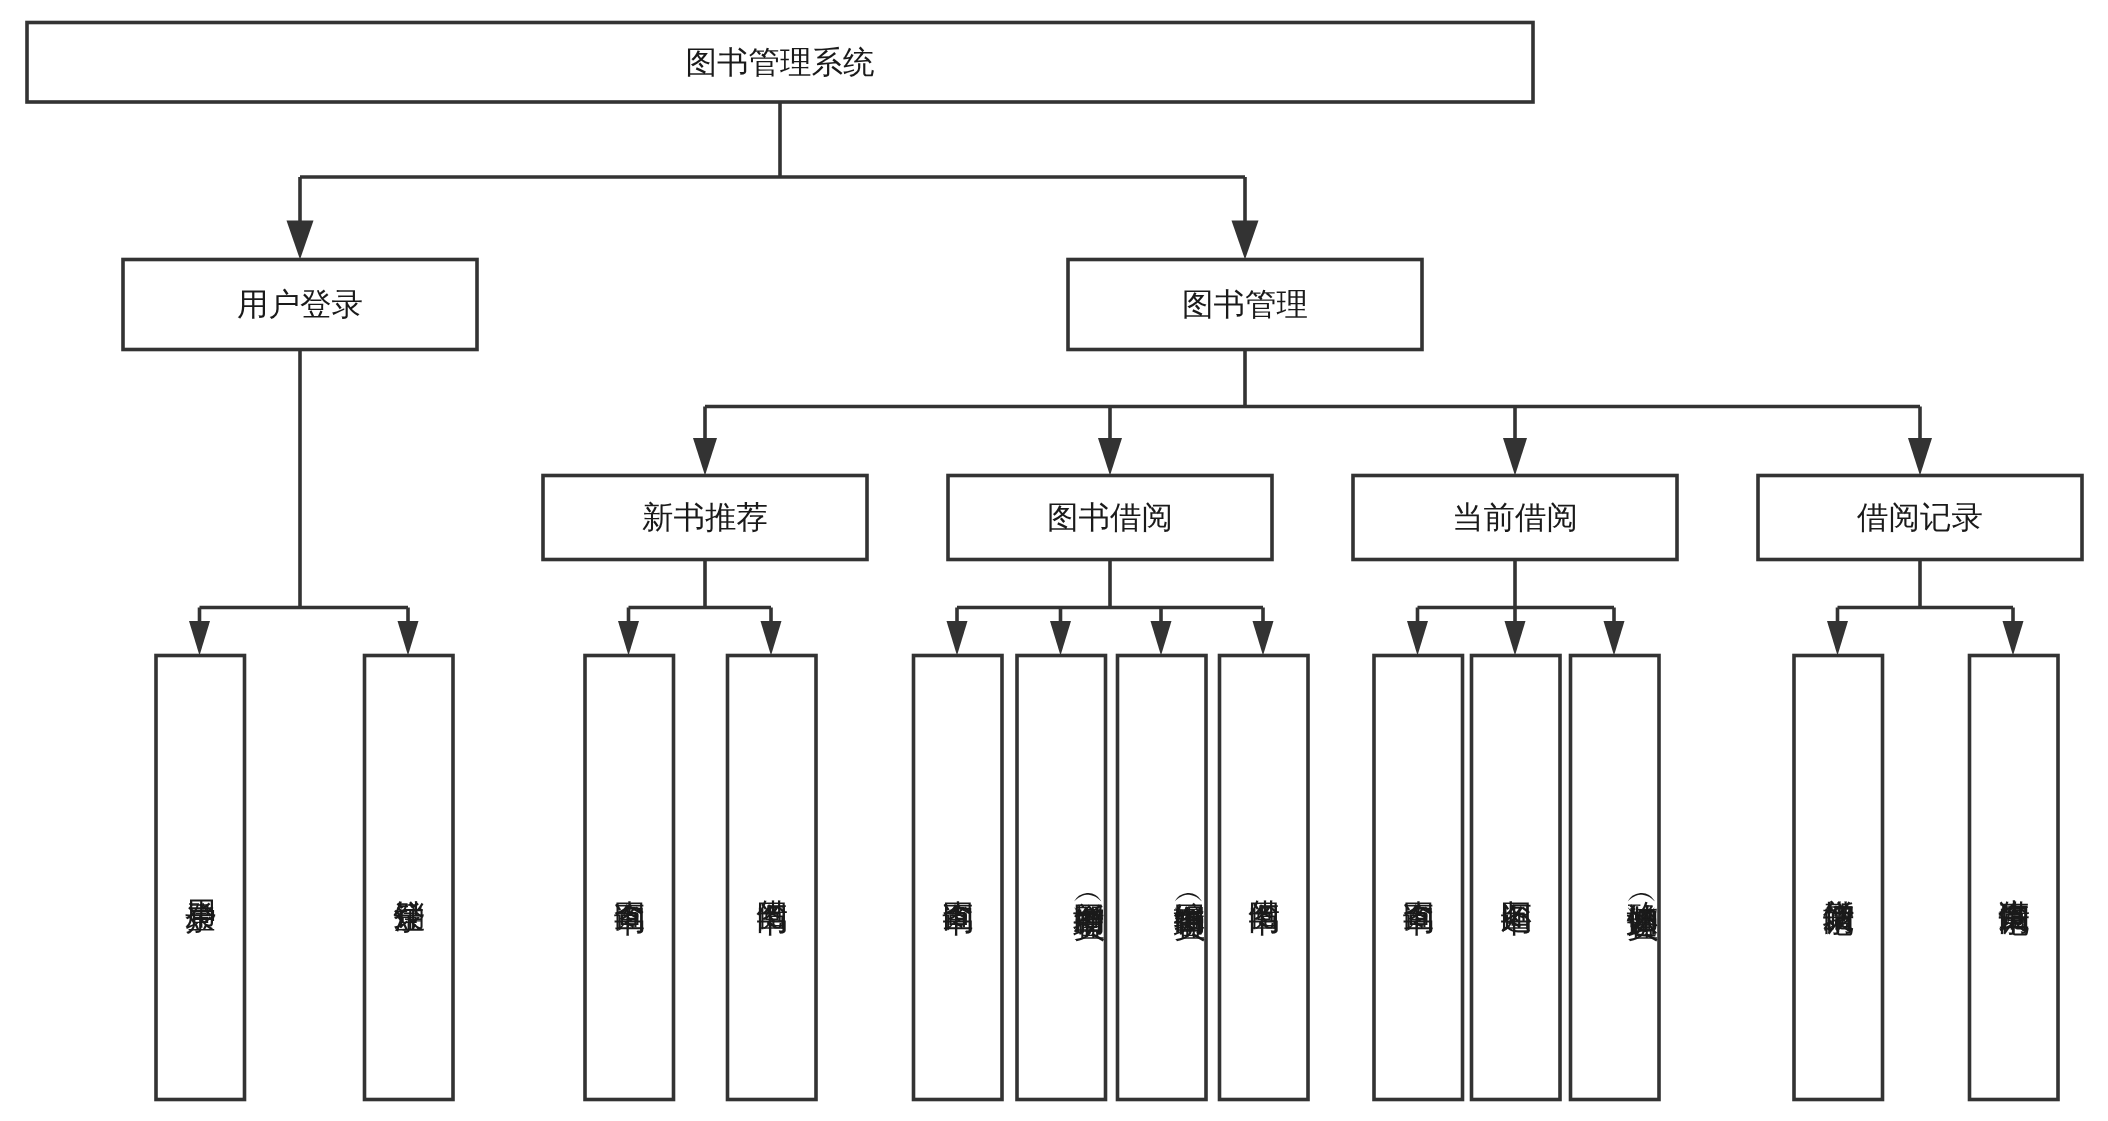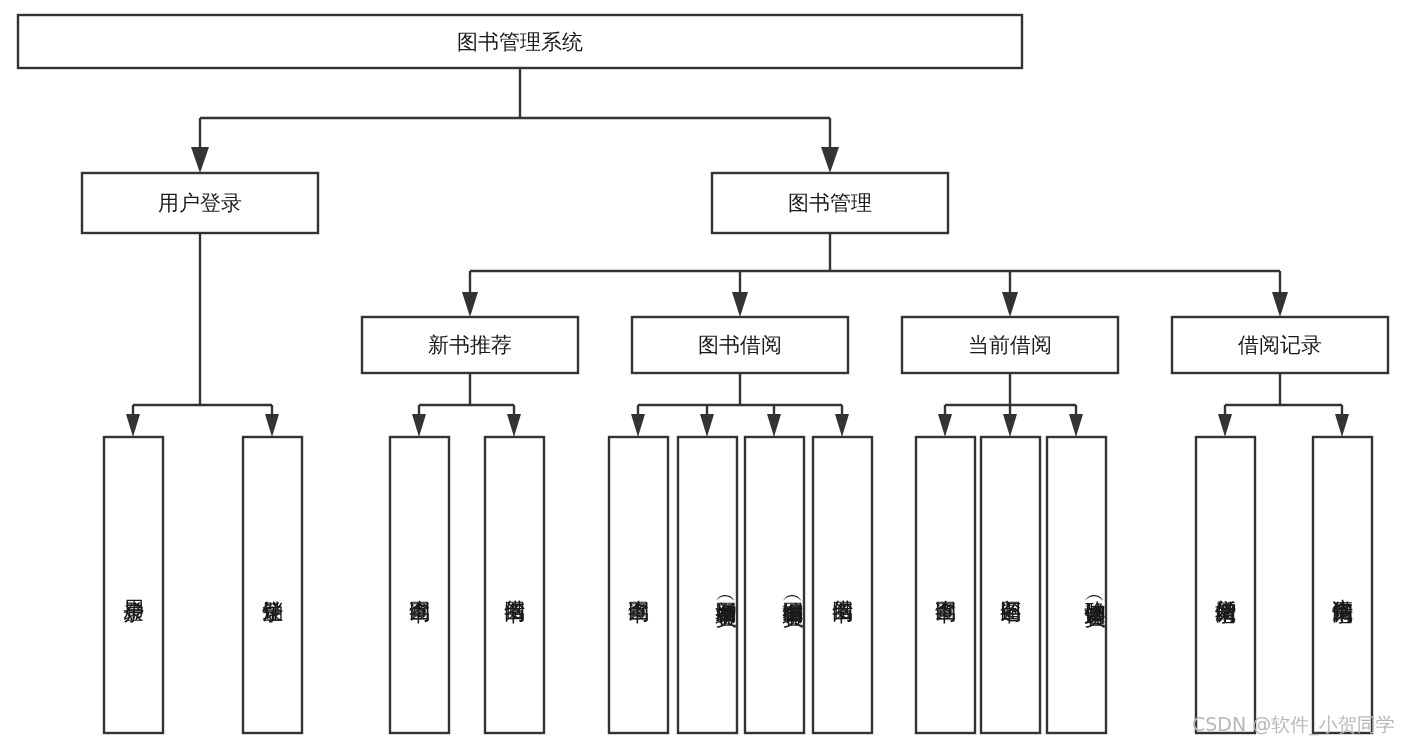--- a/index.html
+++ b/index.html
@@ -210,15 +210,14 @@
   <div class="vlabel" style="left:609px; top:437px; width:59px; height:296px;">查询图书</div>
   <div class="vlabel" style="left:678px; top:443px; width:59px; height:290px; align-items:flex-start;">新增图书（管理员）</div>
   <div class="vlabel" style="left:745px; top:443px; width:59px; height:290px; align-items:flex-start;">编辑图书（管理员）</div>
   <div class="vlabel" style="left:813px; top:437px; width:59px; height:296px;">借阅图书</div>
   <div class="vlabel" style="left:916px; top:437px; width:59px; height:296px;">查询图书</div>
   <div class="vlabel" style="left:981px; top:437px; width:59px; height:296px;">归还图书</div>
   <div class="vlabel" style="left:1047px; top:443px; width:59px; height:290px; align-items:flex-start;">确认归还（管理员）</div>
   <div class="vlabel" style="left:1196px; top:437px; width:59px; height:296px;">新增借阅记录</div>
   <div class="vlabel" style="left:1313px; top:437px; width:59px; height:296px;">查询借阅记录</div>
 
-  <div class="watermark">CSDN @软件_小贺同学</div>
 
 </div>
 
 </body></html>

